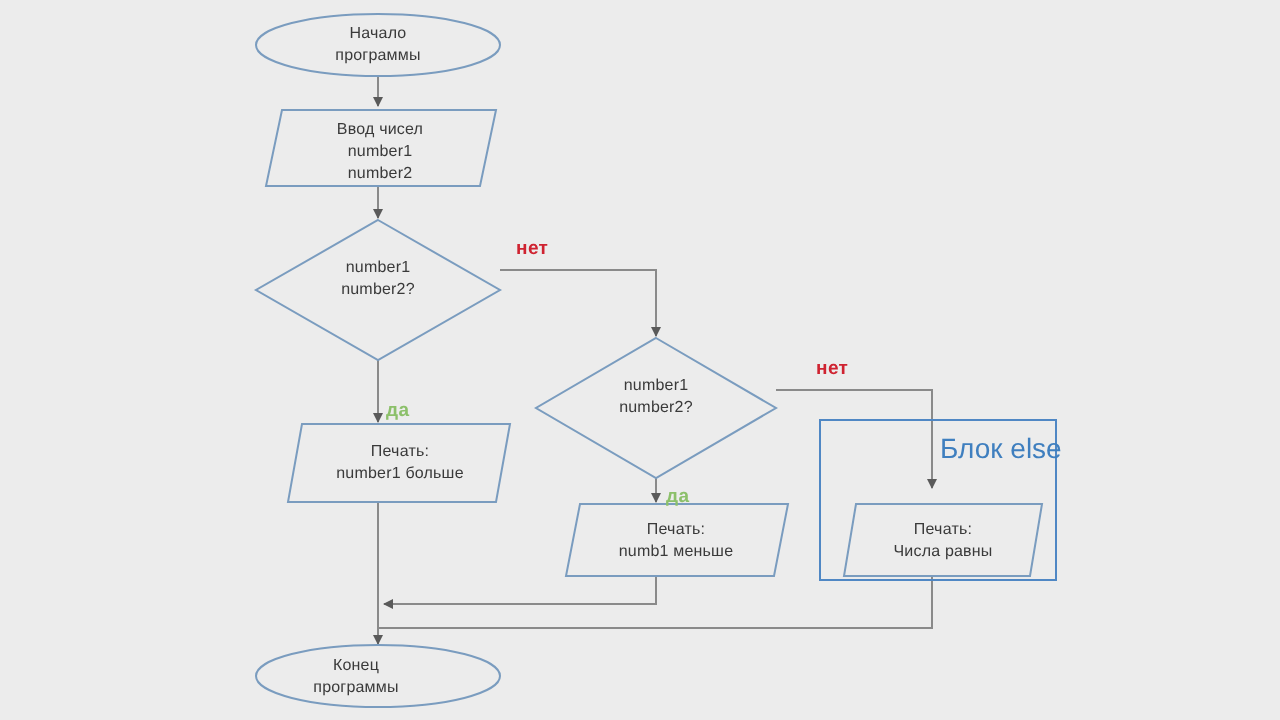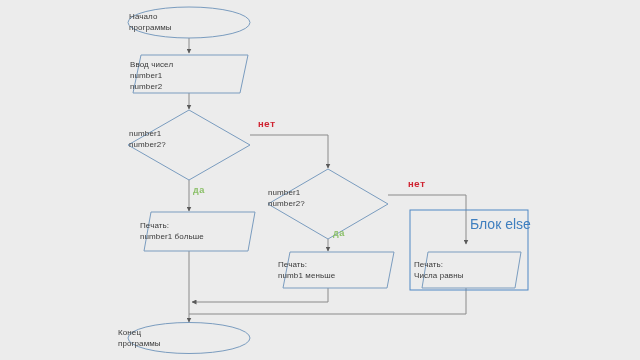--- a/index.html
+++ b/index.html
@@ -17,40 +17,40 @@
   }
   #flow-svg {
     position: absolute;
     left: 0;
     top: 0;
     width: 640px;
     height: 360px;
   }
   .node-text {
     position: absolute;
+    text-align: center;
     color: #3a3a3a;
     font-size: 8px;
     line-height: 11px;
     letter-spacing: 0.1px;
     white-space: nowrap;
     pointer-events: none;
   }
   .kw {
     color: #4a90d9;
   }
   .edge-label {
     position: absolute;
     font-size: 9.5px;
     font-weight: bold;
     letter-spacing: 0.2px;
     white-space: nowrap;
-    font-family: Liberation Mono, monospace;
   }
   .lbl-no { color: #cf2331; }
-  .lbl-yes { color: #8cc06a; }
+  .lbl-yes { color: #8cc06a; margin-top: 15px; }
   .group-label {
     position: absolute;
     font-size: 14px;
     color: #3f7fbf;
     white-space: nowrap;
   }
 </style>
 </head>
 <body>
 

